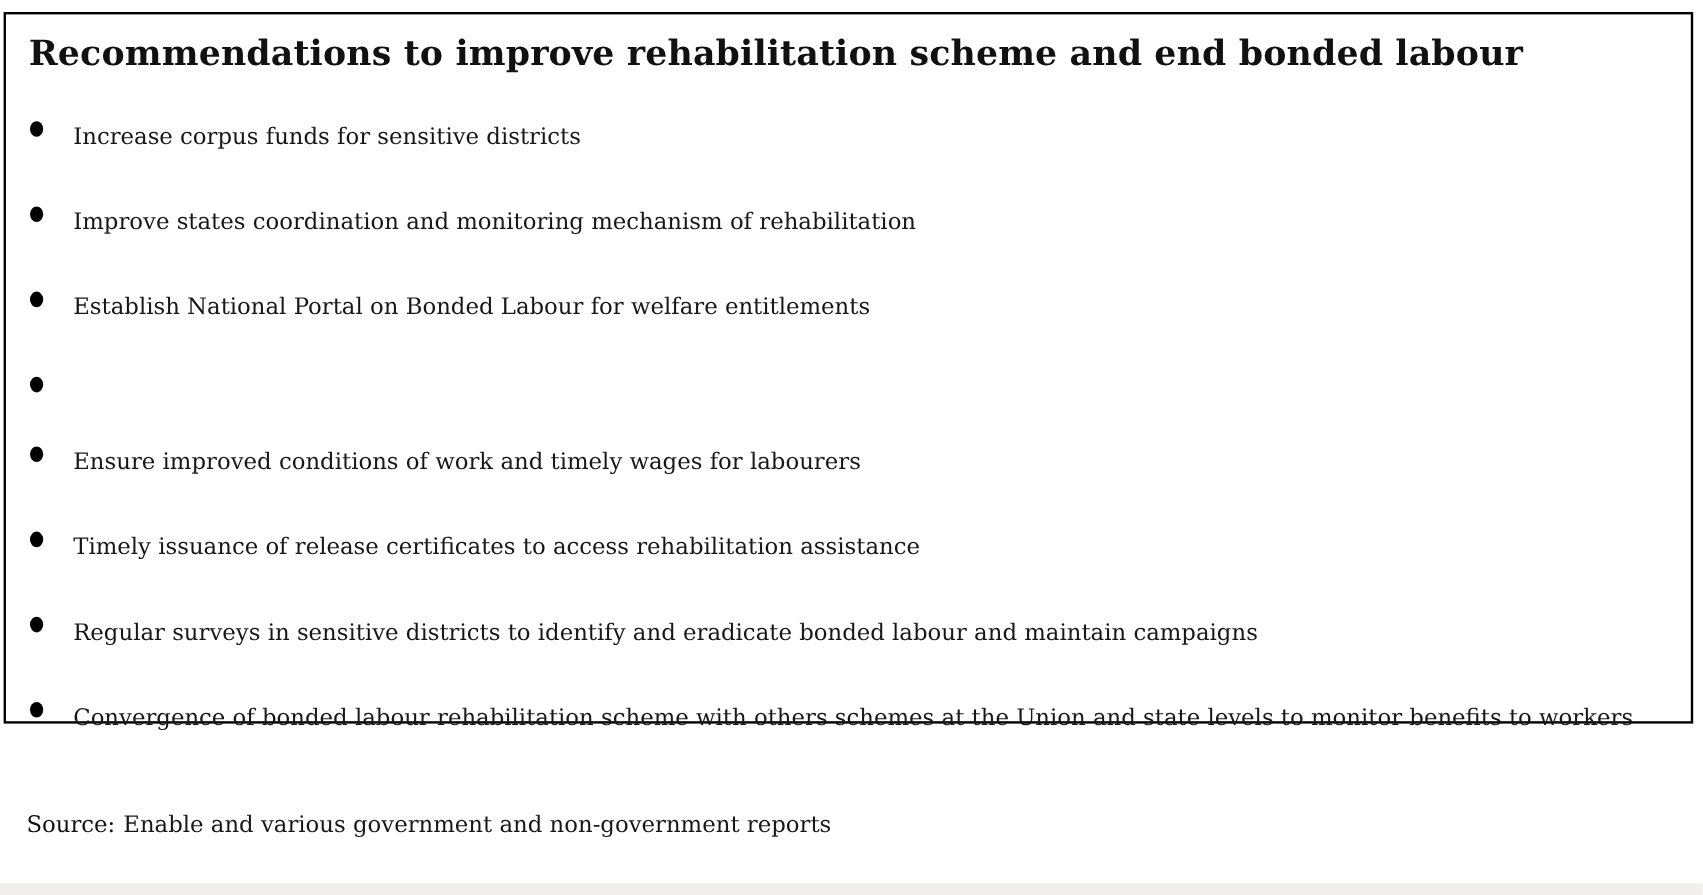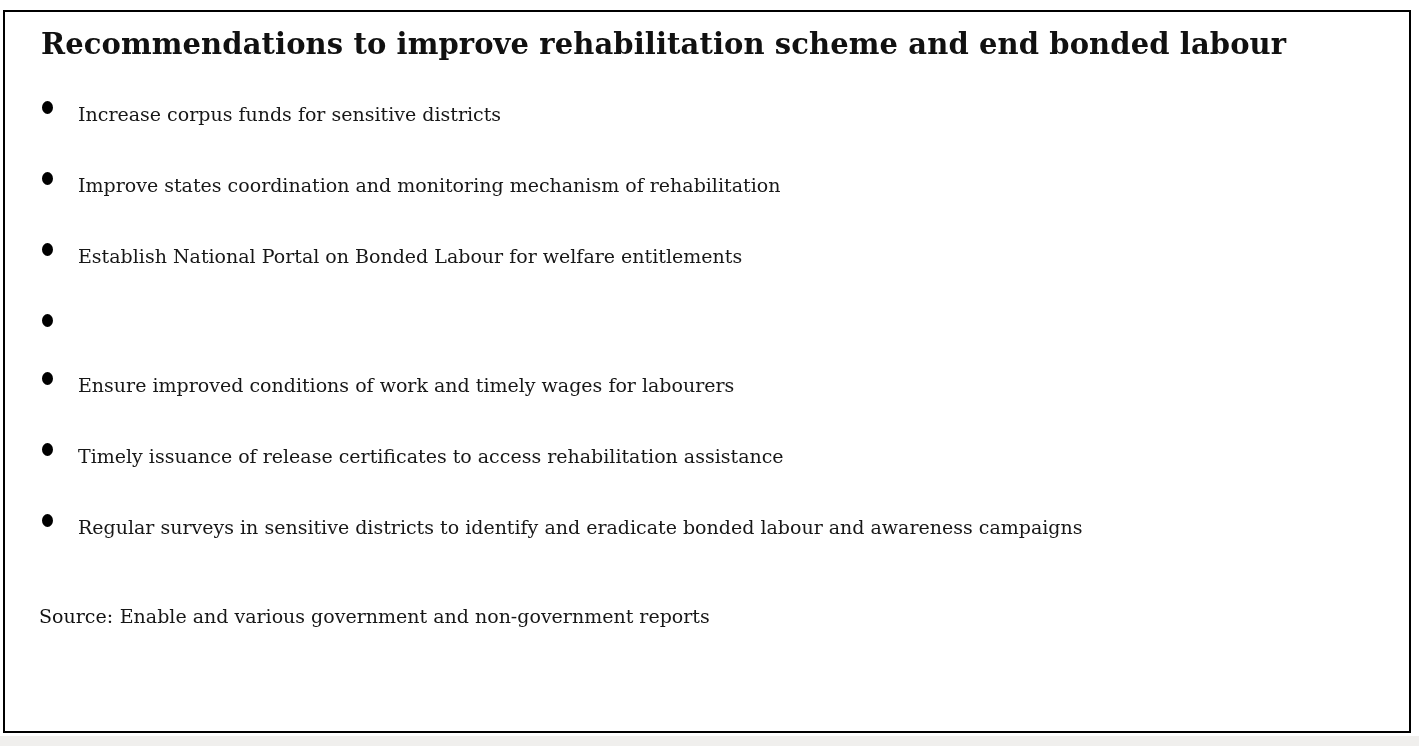--- a/index.html
+++ b/index.html
@@ -25,24 +25,24 @@
     top: 736px;
     width: 1419px;
     height: 10px;
     background: #f0efed;
   }
   .figure-box {
     position: absolute;
     left: 3px;
     top: 10px;
     width: 1408px;
-    height: 723px;
+    height: 593px;
     border: 2px solid #000000;
     background: #ffffff;
-    padding: 14px 10px 0 34px;
+    padding: 14px 10px 0 17px;
   }
   .figure-title {
     margin: 0;
     padding-left: 2px;
     font-size: 29px;
     line-height: 1.3;
     font-weight: bold;
     color: #111111;
     letter-spacing: 0.1px;
     white-space: nowrap;
@@ -111,21 +111,25 @@
       <li class="rec-item">
         <span class="bullet"></span>
         <span class="rec-text">Ensure improved conditions of work and timely wages for labourers</span>
       </li>
       <li class="rec-item">
         <span class="bullet"></span>
         <span class="rec-text">Timely issuance of release certificates to access rehabilitation assistance</span>
       </li>
       <li class="rec-item">
         <span class="bullet"></span>
-        <span class="rec-text">Regular surveys in sensitive districts to identify and eradicate bonded labour and awareness campaigns</span>
+        <span class="rec-text">Regular surveys in sensitive districts to identify and eradicate bonded labour and maintain campaigns</span>
+      </li>
+      <li class="rec-item">
+        <span class="bullet"></span>
+        <span class="rec-text">Convergence of bonded labour rehabilitation scheme with others schemes at the Union and state levels to monitor benefits to workers</span>
       </li>
     </ul>
 
     <p class="source-line">
       <span class="source-label">Source:</span><span>Enable and various government and non-government reports</span>
     </p>
 
   </div>
 
   <div class="page-strip-bottom"></div>

